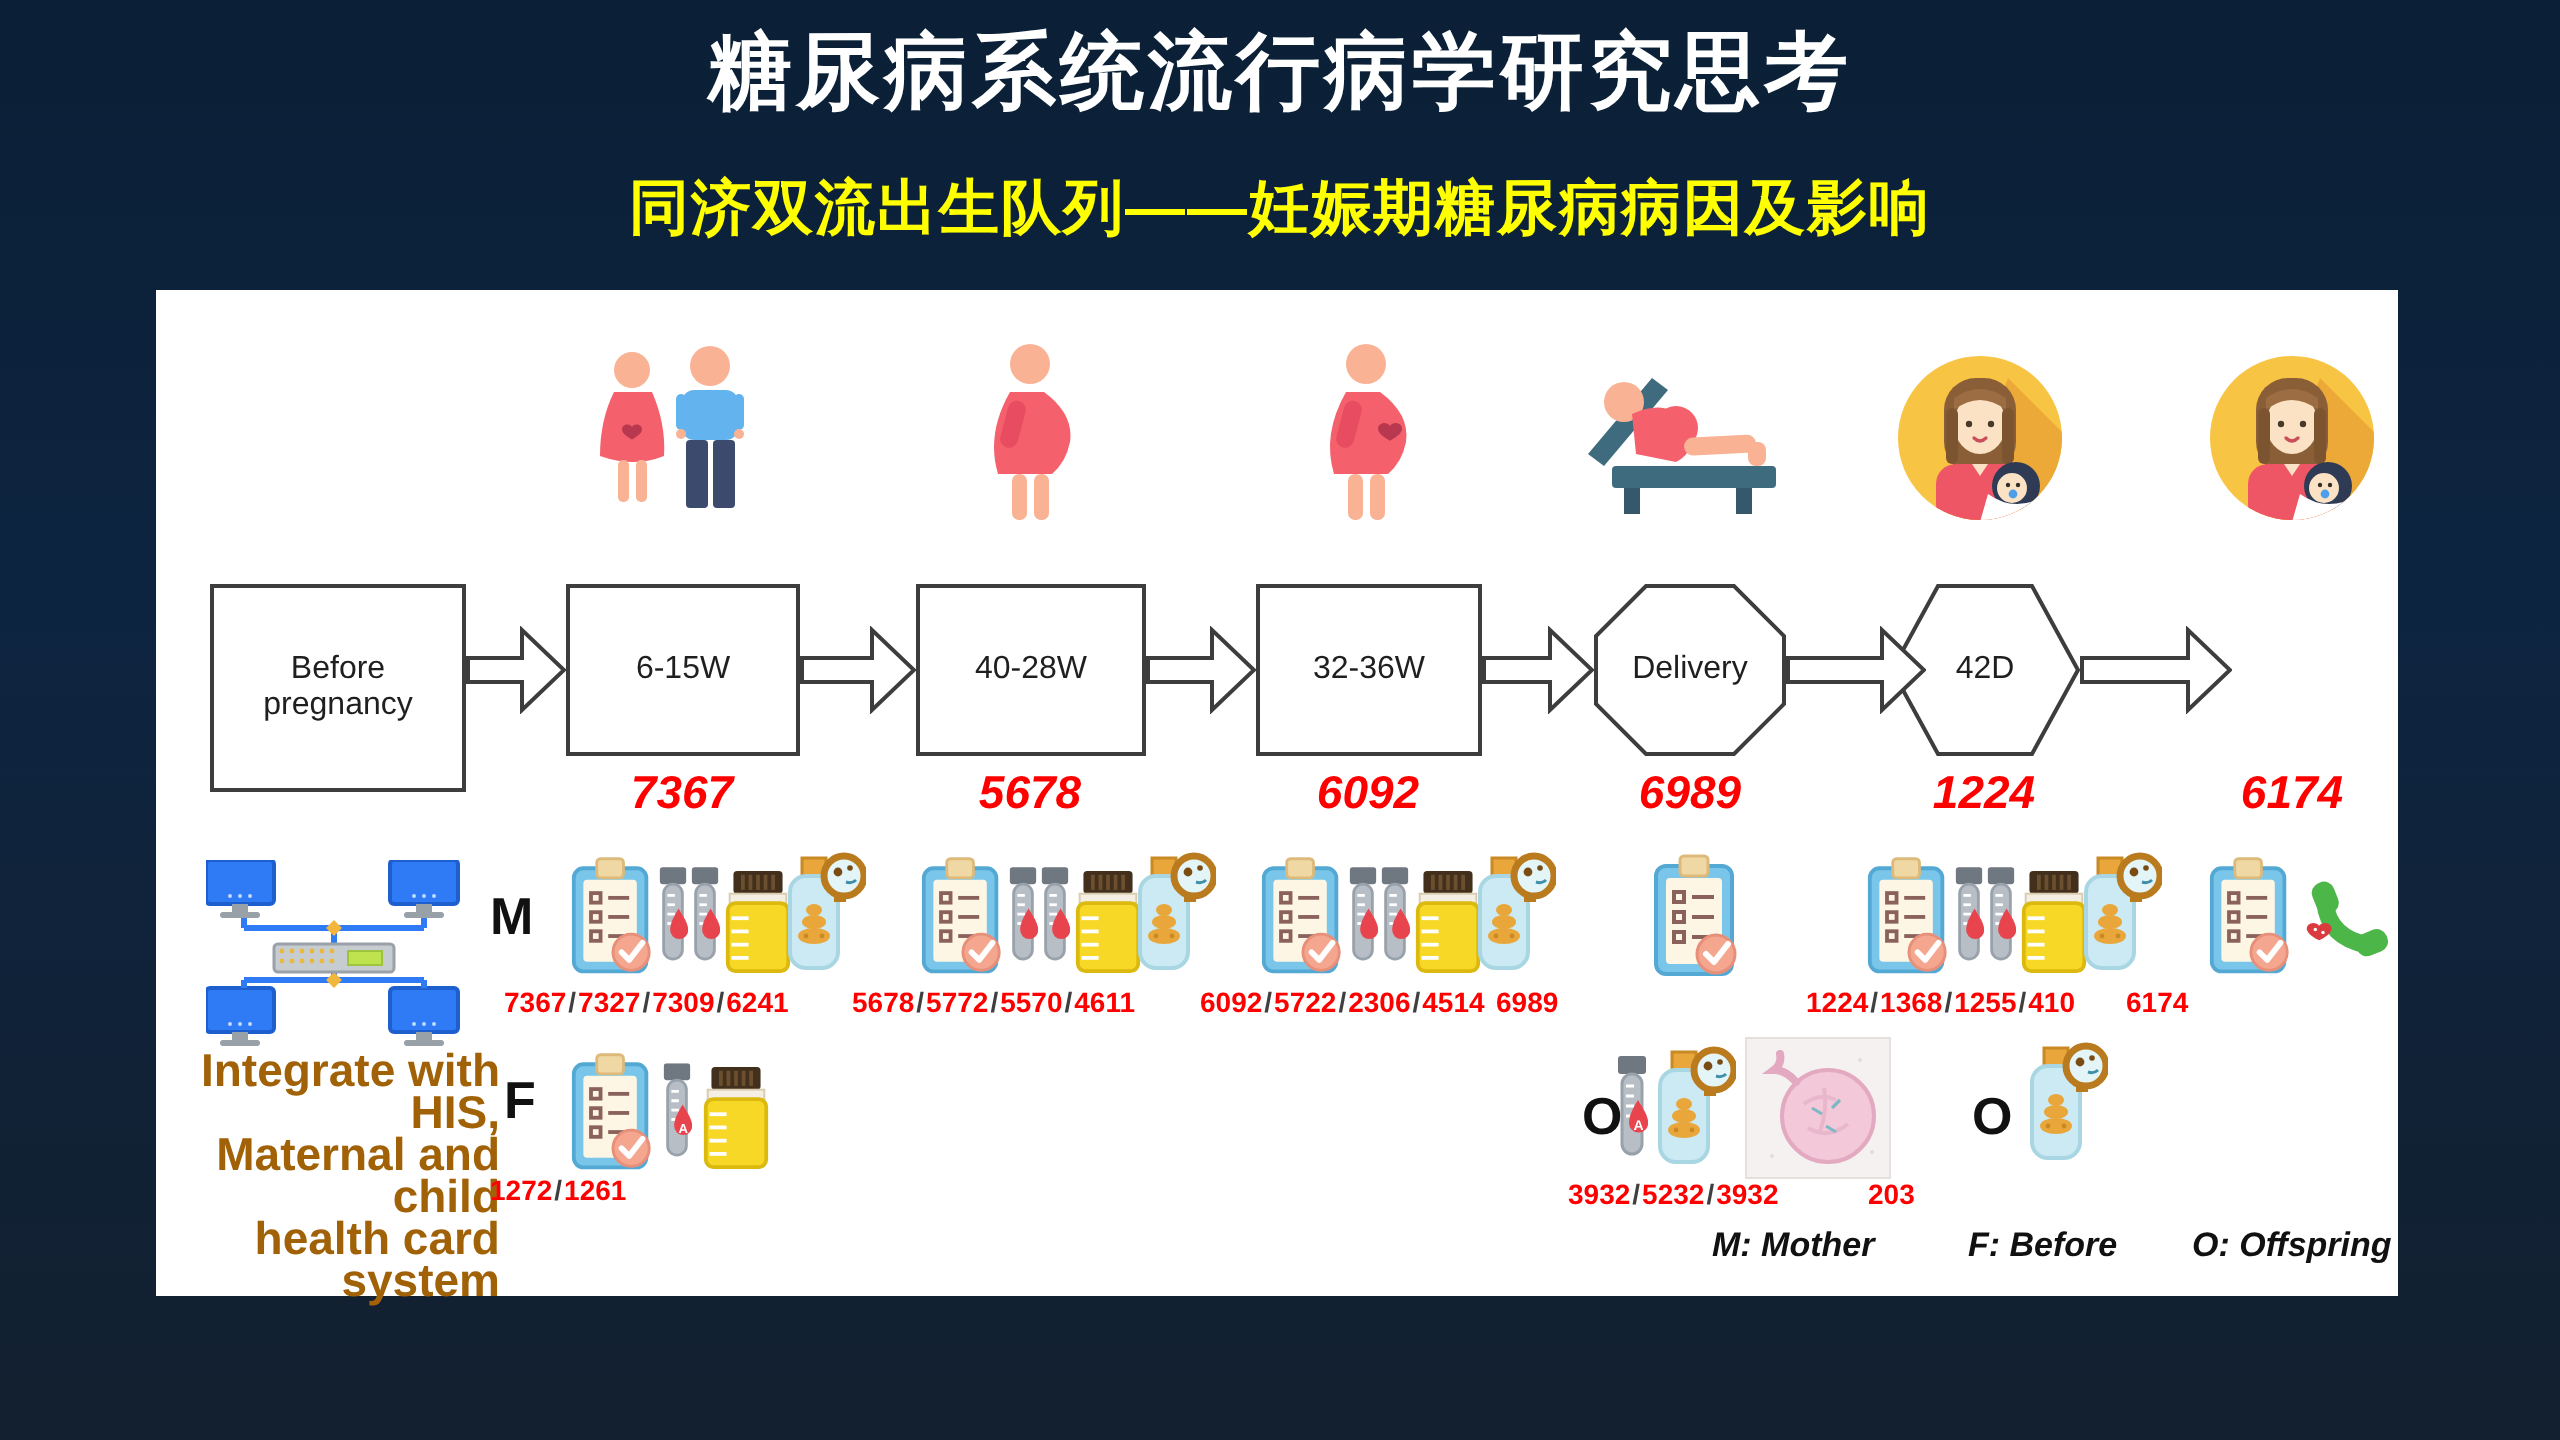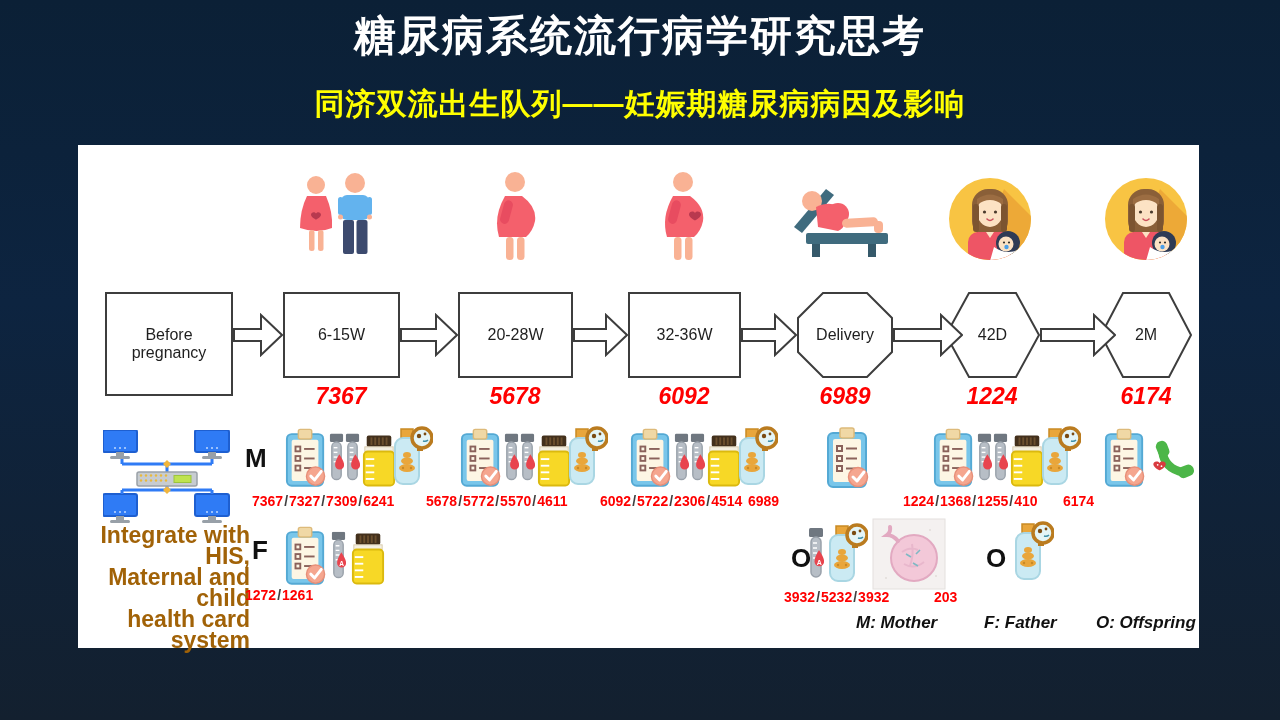--- a/index.html
+++ b/index.html
@@ -246,44 +246,38 @@
         <use href="#i-mom"></use>
       </svg>
 
     <div class="abs stage-rect" style="left:27px;top:147px;width:128px;height:104px;padding:0 14px">
         <span>Before pregnancy</span>
       </div>
     <div class="abs stage-rect" style="left:205px;top:147px;width:117px;height:86px">
         <span>6-15W</span>
       </div>
     <div class="abs stage-rect" style="left:380px;top:147px;width:115px;height:86px">
-        <span>20-28W</span>
+        <span>40-28W</span>
       </div>
     <div class="abs stage-rect" style="left:550px;top:147px;width:113px;height:86px">
         <span>32-36W</span>
       </div>
 
     <div class="abs" style="left:719px;top:147px;width:96px;height:86px">
       <svg class="poly-stage" width="96" height="86" viewBox="0 0 96 86">
           <polygon points="26,1 70,1 95,26 95,60 70,85 26,85 1,60 1,26" fill="#fff" stroke="#3d3d3d" stroke-width="2"></polygon>
         </svg>
       <div class="abs stage-overlay" style="left:0;top:0;width:96px;height:86px">Delivery</div>
     </div>
     <div class="abs" style="left:867px;top:147px;width:95px;height:86px">
       <svg class="poly-stage" width="95" height="86" viewBox="0 0 95 86">
           <polygon points="24,1 71,1 94,43 71,85 24,85 1,43" fill="#fff" stroke="#3d3d3d" stroke-width="2"></polygon>
         </svg>
       <div class="abs stage-overlay" style="left:0;top:0;width:95px;height:86px">42D</div>
     </div>
-    <div class="abs" style="left:1022px;top:147px;width:92px;height:86px">
-      <svg class="poly-stage" width="92" height="86" viewBox="0 0 92 86">
-          <polygon points="23,1 69,1 91,43 69,85 23,85 1,43" fill="#fff" stroke="#3d3d3d" stroke-width="2"></polygon>
-        </svg>
-      <div class="abs stage-overlay" style="left:0;top:0;width:92px;height:86px">2M</div>
-    </div>
 
     <svg class="abs" style="left:155px;top:168px" width="50" height="44" viewBox="0 0 50 44">
         <polygon points="1,16 28,16 28,2 49,22 28,42 28,28 1,28" fill="#fff" stroke="#3d3d3d" stroke-width="2"></polygon>
       </svg>
     <svg class="abs" style="left:322px;top:168px" width="58" height="44" viewBox="0 0 58 44">
         <polygon points="1,16 36,16 36,2 57,22 36,42 36,28 1,28" fill="#fff" stroke="#3d3d3d" stroke-width="2"></polygon>
       </svg>
     <svg class="abs" style="left:495px;top:168px" width="55" height="44" viewBox="0 0 55 44">
         <polygon points="1,16 33,16 33,2 54,22 33,42 33,28 1,28" fill="#fff" stroke="#3d3d3d" stroke-width="2"></polygon>
       </svg>
@@ -373,16 +367,16 @@
     </svg>
     <div class="abs counts" style="left:706px;top:444px;width:200px"><span class="num">3932</span><span class="sep">/</span><span class="num">5232</span><span class="sep">/</span><span class="num">3932</span></div>
 
     <div class="abs row-label" style="left:908px;top:398px">O</div>
     <svg class="abs" style="left:936px;top:375px" width="40" height="62" viewBox="0 0 40 62">
       <use href="#i-stool" x="0" y="0" width="40" height="62"></use>
     </svg>
     <div class="abs counts" style="left:856px;top:444px;width:200px"><span class="num">203</span></div>
 
     <div class="abs legend-item" style="left:778px;top:468px">M: Mother</div>
-    <div class="abs legend-item" style="left:906px;top:468px">F: Father</div>
+    <div class="abs legend-item" style="left:906px;top:468px">F: Before</div>
     <div class="abs legend-item" style="left:1018px;top:468px">O: Offspring</div>
   </div>
 </div>
 
 </body></html>

